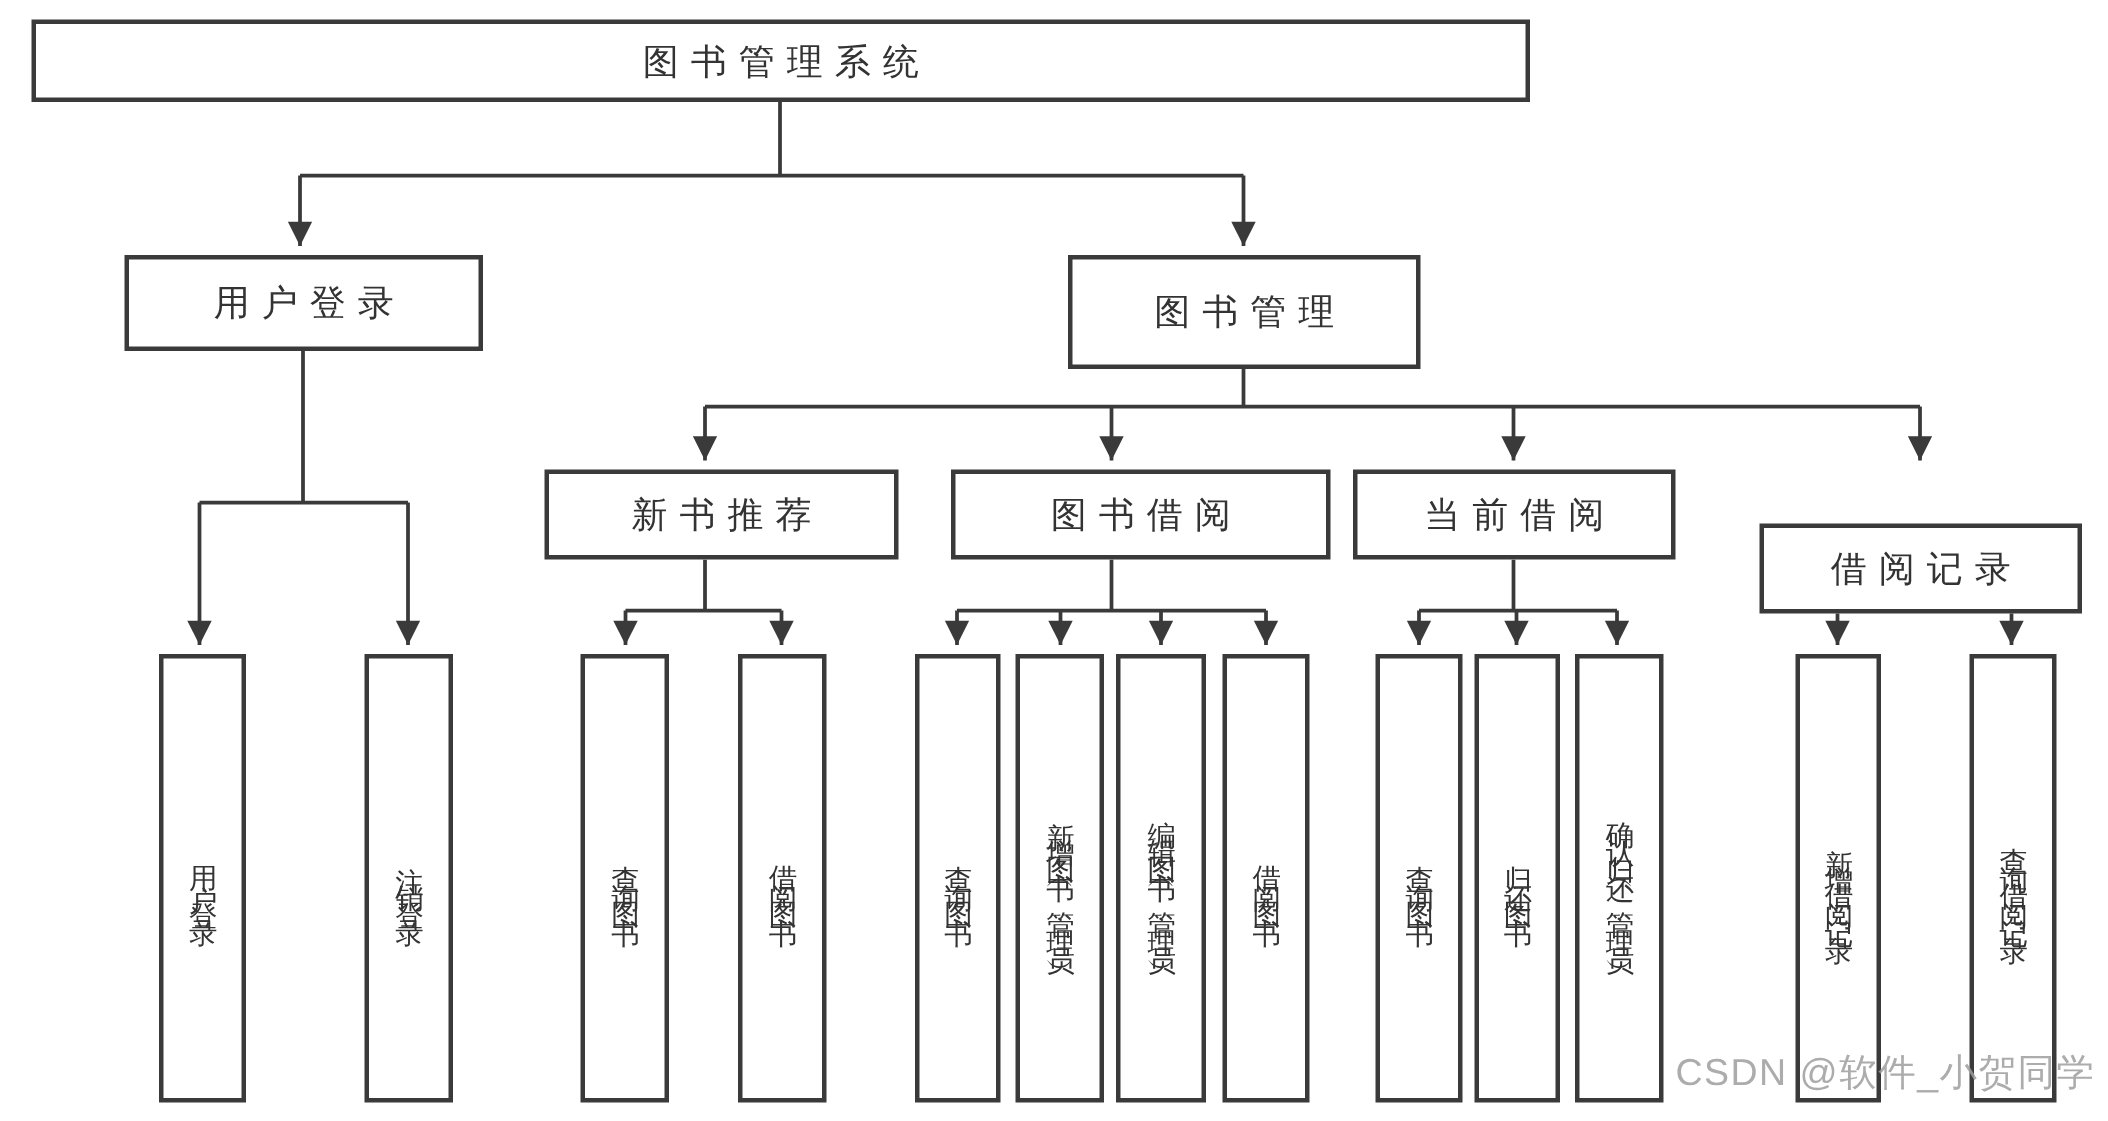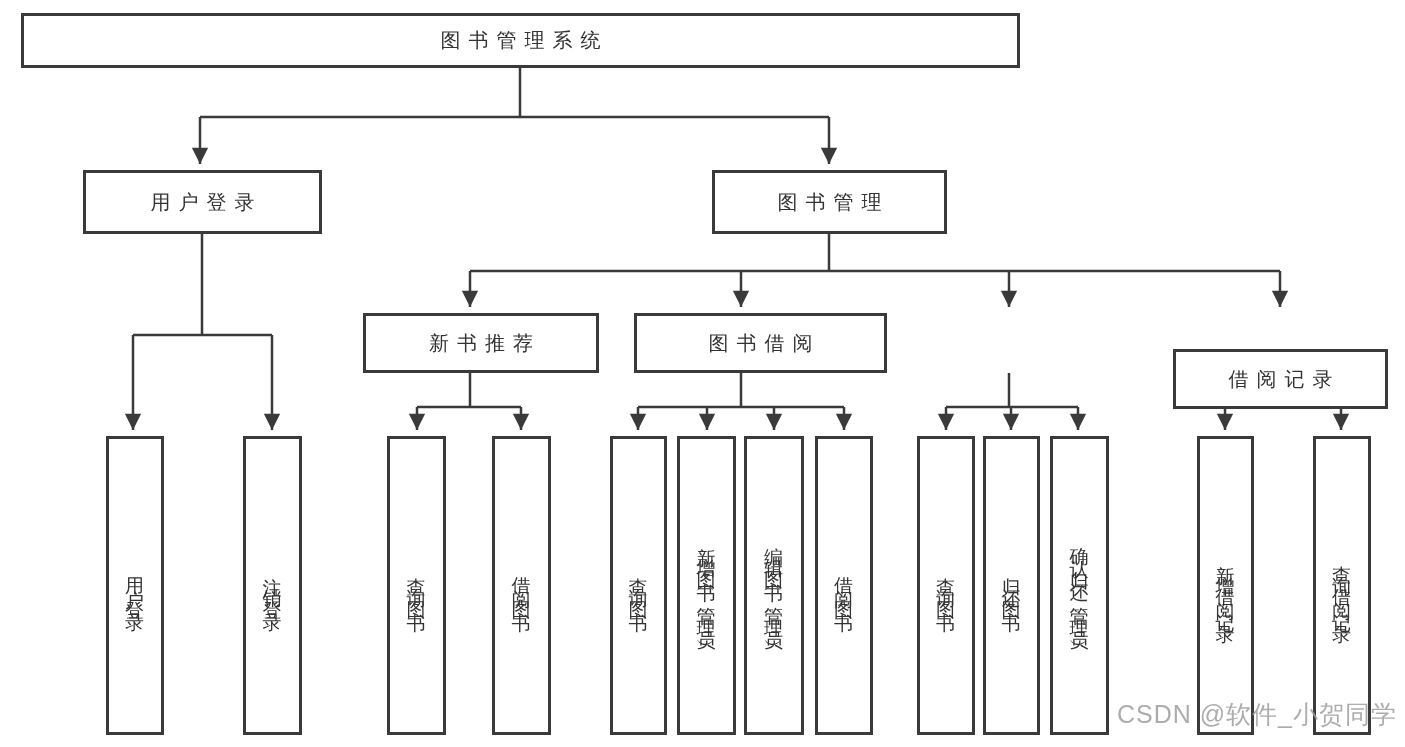--- a/index.html
+++ b/index.html
@@ -26,21 +26,21 @@
     box-sizing: border-box;
     background: #ffffff;
     border: 3px solid #3a3a3a;
     color: #333333;
     display: flex;
     align-items: center;
     justify-content: center;
     z-index: 2;
   }
   .hbox {
-    font-size: 20px;
+    font-size: 24px;
     letter-spacing: 8px;
     text-indent: 8px; 
     white-space: nowrap;
   }
   .vbox .vtext {
     writing-mode: vertical-rl;
     text-orientation: mixed;
     font-size: 19px;
     letter-spacing: 12px;
     line-height: 1;
@@ -108,24 +108,25 @@
       <path d="M1280,373 V407"></path>
       <path d="M1225,407 H1341"></path>
       <path d="M1225,407 V430" marker-end="url(#ah)"></path>
       <path d="M1341,407 V430" marker-end="url(#ah)"></path>
     </g>
   </svg>
 
   <div class="node hbox" style="left:21px; top:13px; width:999px; height:55px;">图书管理系统</div>
 
   <div class="node hbox" style="left:83px; top:170px; width:239px; height:64px;">用户登录</div>
-  <div class="node hbox" style="left:712px; top:170px; width:235px; height:64px;">图书管理</div>
+  <div class="node hbox" style="left:712px; top:170px; width:235px; height:76px;">图书管理</div>
 
   <div class="node hbox" style="left:363px; top:313px; width:236px; height:60px;">新书推荐</div>
   <div class="node hbox" style="left:634px; top:313px; width:253px; height:60px;">图书借阅</div>
+  <div class="node hbox" style="left:902px; top:313px; width:215px; height:60px;">当前借阅</div>
   <div class="node hbox" style="left:1173px; top:313px; width:215px; height:60px;margin-top:36px;">借阅记录</div>
 
   <div class="node vbox" style="left:106px; top:436px; width:58px; height:299px;">
     <span class="vtext">用户登录</span>
   </div>
   <div class="node vbox" style="left:243px; top:436px; width:59px; height:299px;">
     <span class="vtext">注销登录</span>
   </div>
 
   <div class="node vbox" style="left:387px; top:436px; width:59px; height:299px;">

